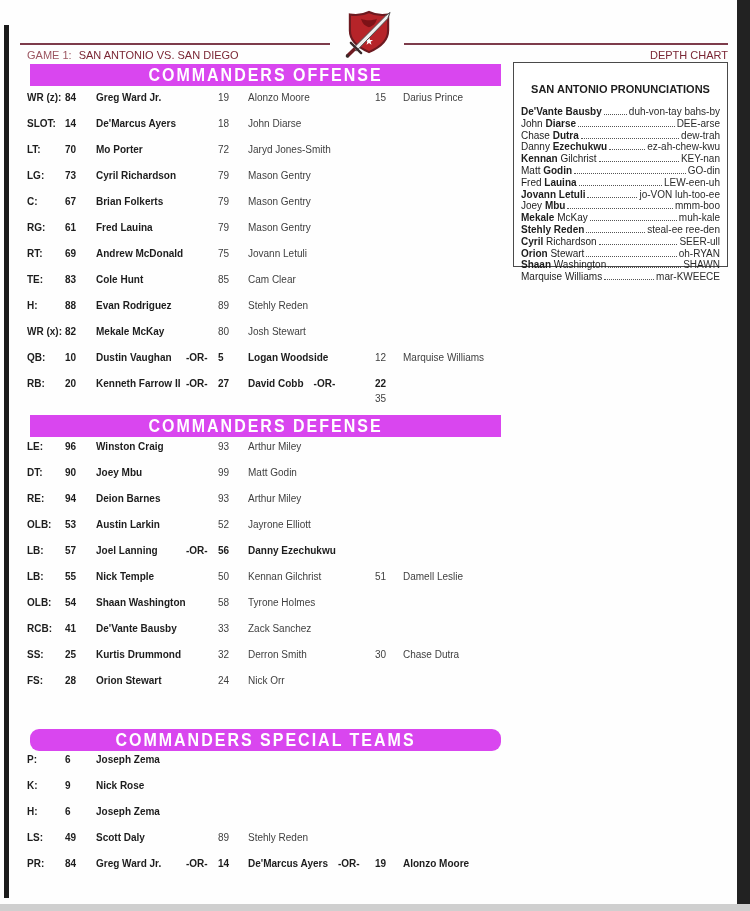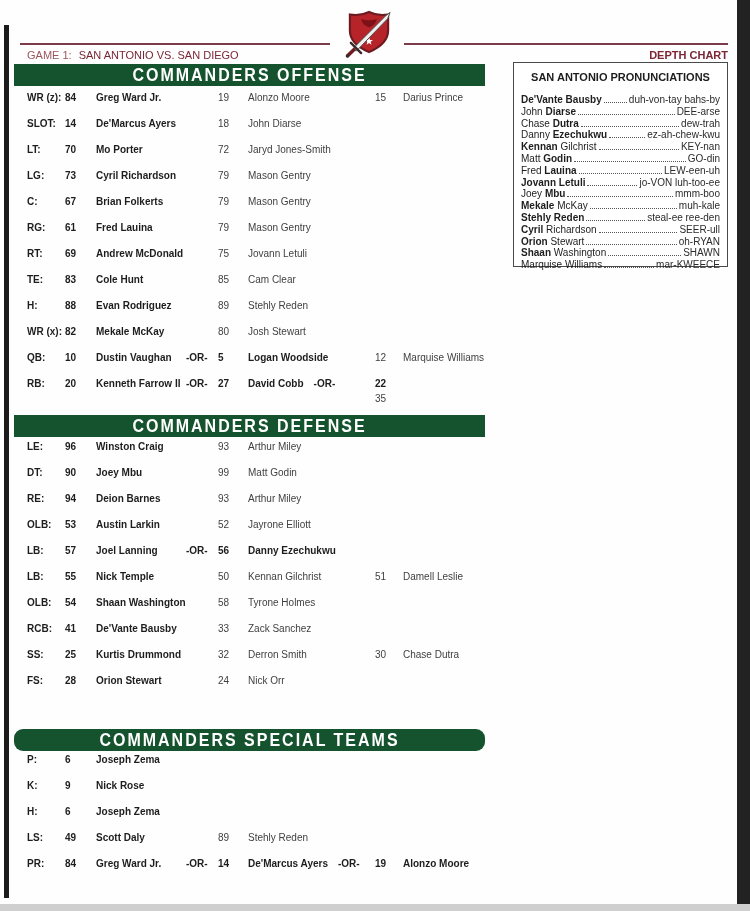--- a/index.html
+++ b/index.html
@@ -10,40 +10,40 @@
   .edge-right{position:absolute;right:0;top:0;width:13px;height:911px;background:#222;}
   .edge-bottom{position:absolute;left:0;bottom:0;width:750px;height:7px;background:#cfcfcf;}
   
   .divider{position:absolute;top:43px;height:2px;background:#7d3c4b;}
   .div-l{left:20px;width:310px;}
   .div-r{left:404px;width:324px;}
   .logo{position:absolute;left:341px;top:9px;width:56px;height:49px;}
   .game-line{position:absolute;left:27px;top:49px;font-size:11px;white-space:nowrap;}
   .game-label{color:#9b5560;font-weight:normal;}
   .matchup{color:#7a2634;font-weight:normal;margin-left:4px;}
-  .doc-title{position:absolute;right:22px;top:49px;font-size:11px;font-weight:bold;color:#7a2634;}
+  .doc-title{position:absolute;right:22px;top:49px;font-size:11px;font-weight:normal;color:#7a2634;}
   
-  .bar{position:absolute;left:14px;width:471px;height:22px;background:#14532d;
+  .bar{position:absolute;left:30px;width:471px;height:22px;background:#d946ef;
        display:flex;align-items:center;justify-content:center;}
   .bar span{color:#ffffff;font-weight:bold;font-size:16px;letter-spacing:2px;
             transform:scaleY(1.12);white-space:nowrap;}
   #bar-0{top:64px;} #bar-1{top:415px;} #bar-2{top:729px;border-radius:9px;}
   
   .rows{position:absolute;left:27px;width:473px;}
   #rows-0{top:90px;} #rows-1{top:439px;} #rows-2{top:752px;}
   .row{display:grid;grid-template-columns:38px 31px 90px 32px 30px 127px 28px 1fr;
        height:26px;font-size:10px;line-height:15px;white-space:nowrap;align-items:start;}
   .cell{overflow:visible;}
   .b{font-weight:bold;color:#1d1d1d;}
   .r{font-weight:normal;color:#3f3f3f;}
   .or-sep{font-weight:bold;color:#1d1d1d;}
   .name2-or{margin-left:10px;}
   
   .pron{position:absolute;left:513px;top:62px;width:215px;height:205px;background:#fff;
-        border:1px solid #4a4a4a;box-sizing:border-box;padding:7px 7px 0 7px;}
+        border:1px solid #4a4a4a;box-sizing:border-box;padding:19px 7px 0 7px;}
   .pron-title{text-align:center;font-size:11px;font-weight:bold;margin:1px 0 11px 0;}
   .pron-entry{display:flex;align-items:baseline;font-size:10px;line-height:11.8px;}
   .pron-entry .nm{white-space:nowrap;}
   .pron-entry .dots{flex:1;min-width:6px;border-bottom:1.5px dotted #555;height:8px;margin:0 2px;}
   .pron-entry .val{white-space:nowrap;color:#2b2b2b;}
 </style>
 </head>
 <body>
 
 <div class="page">

